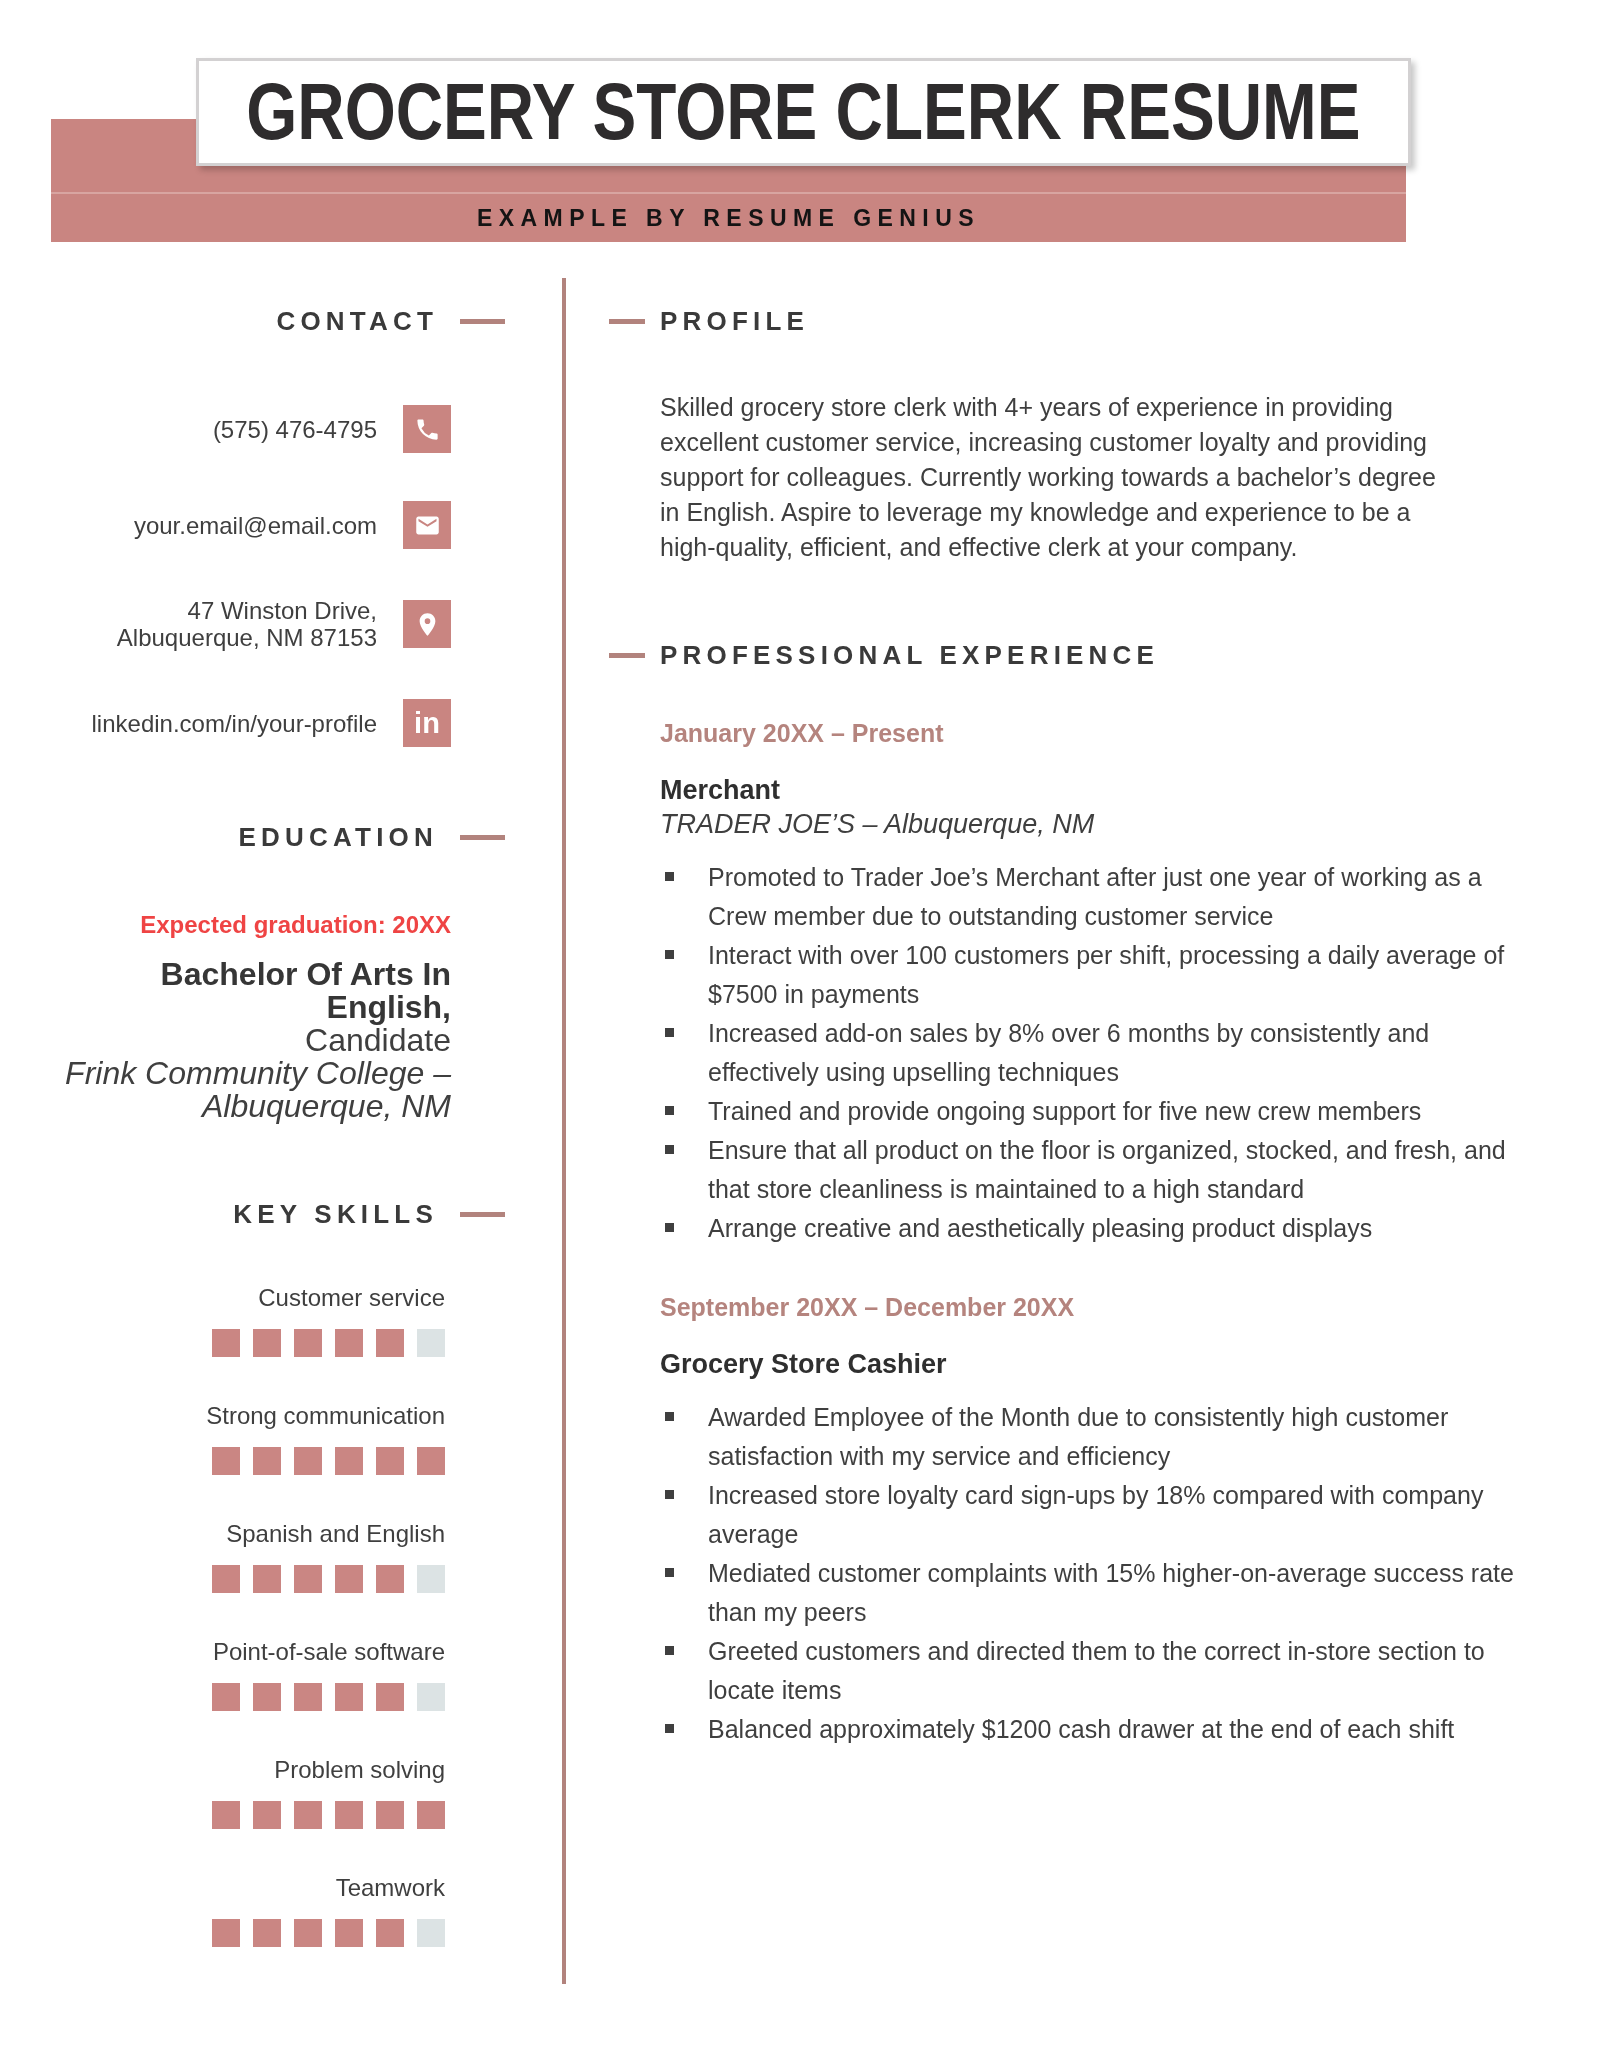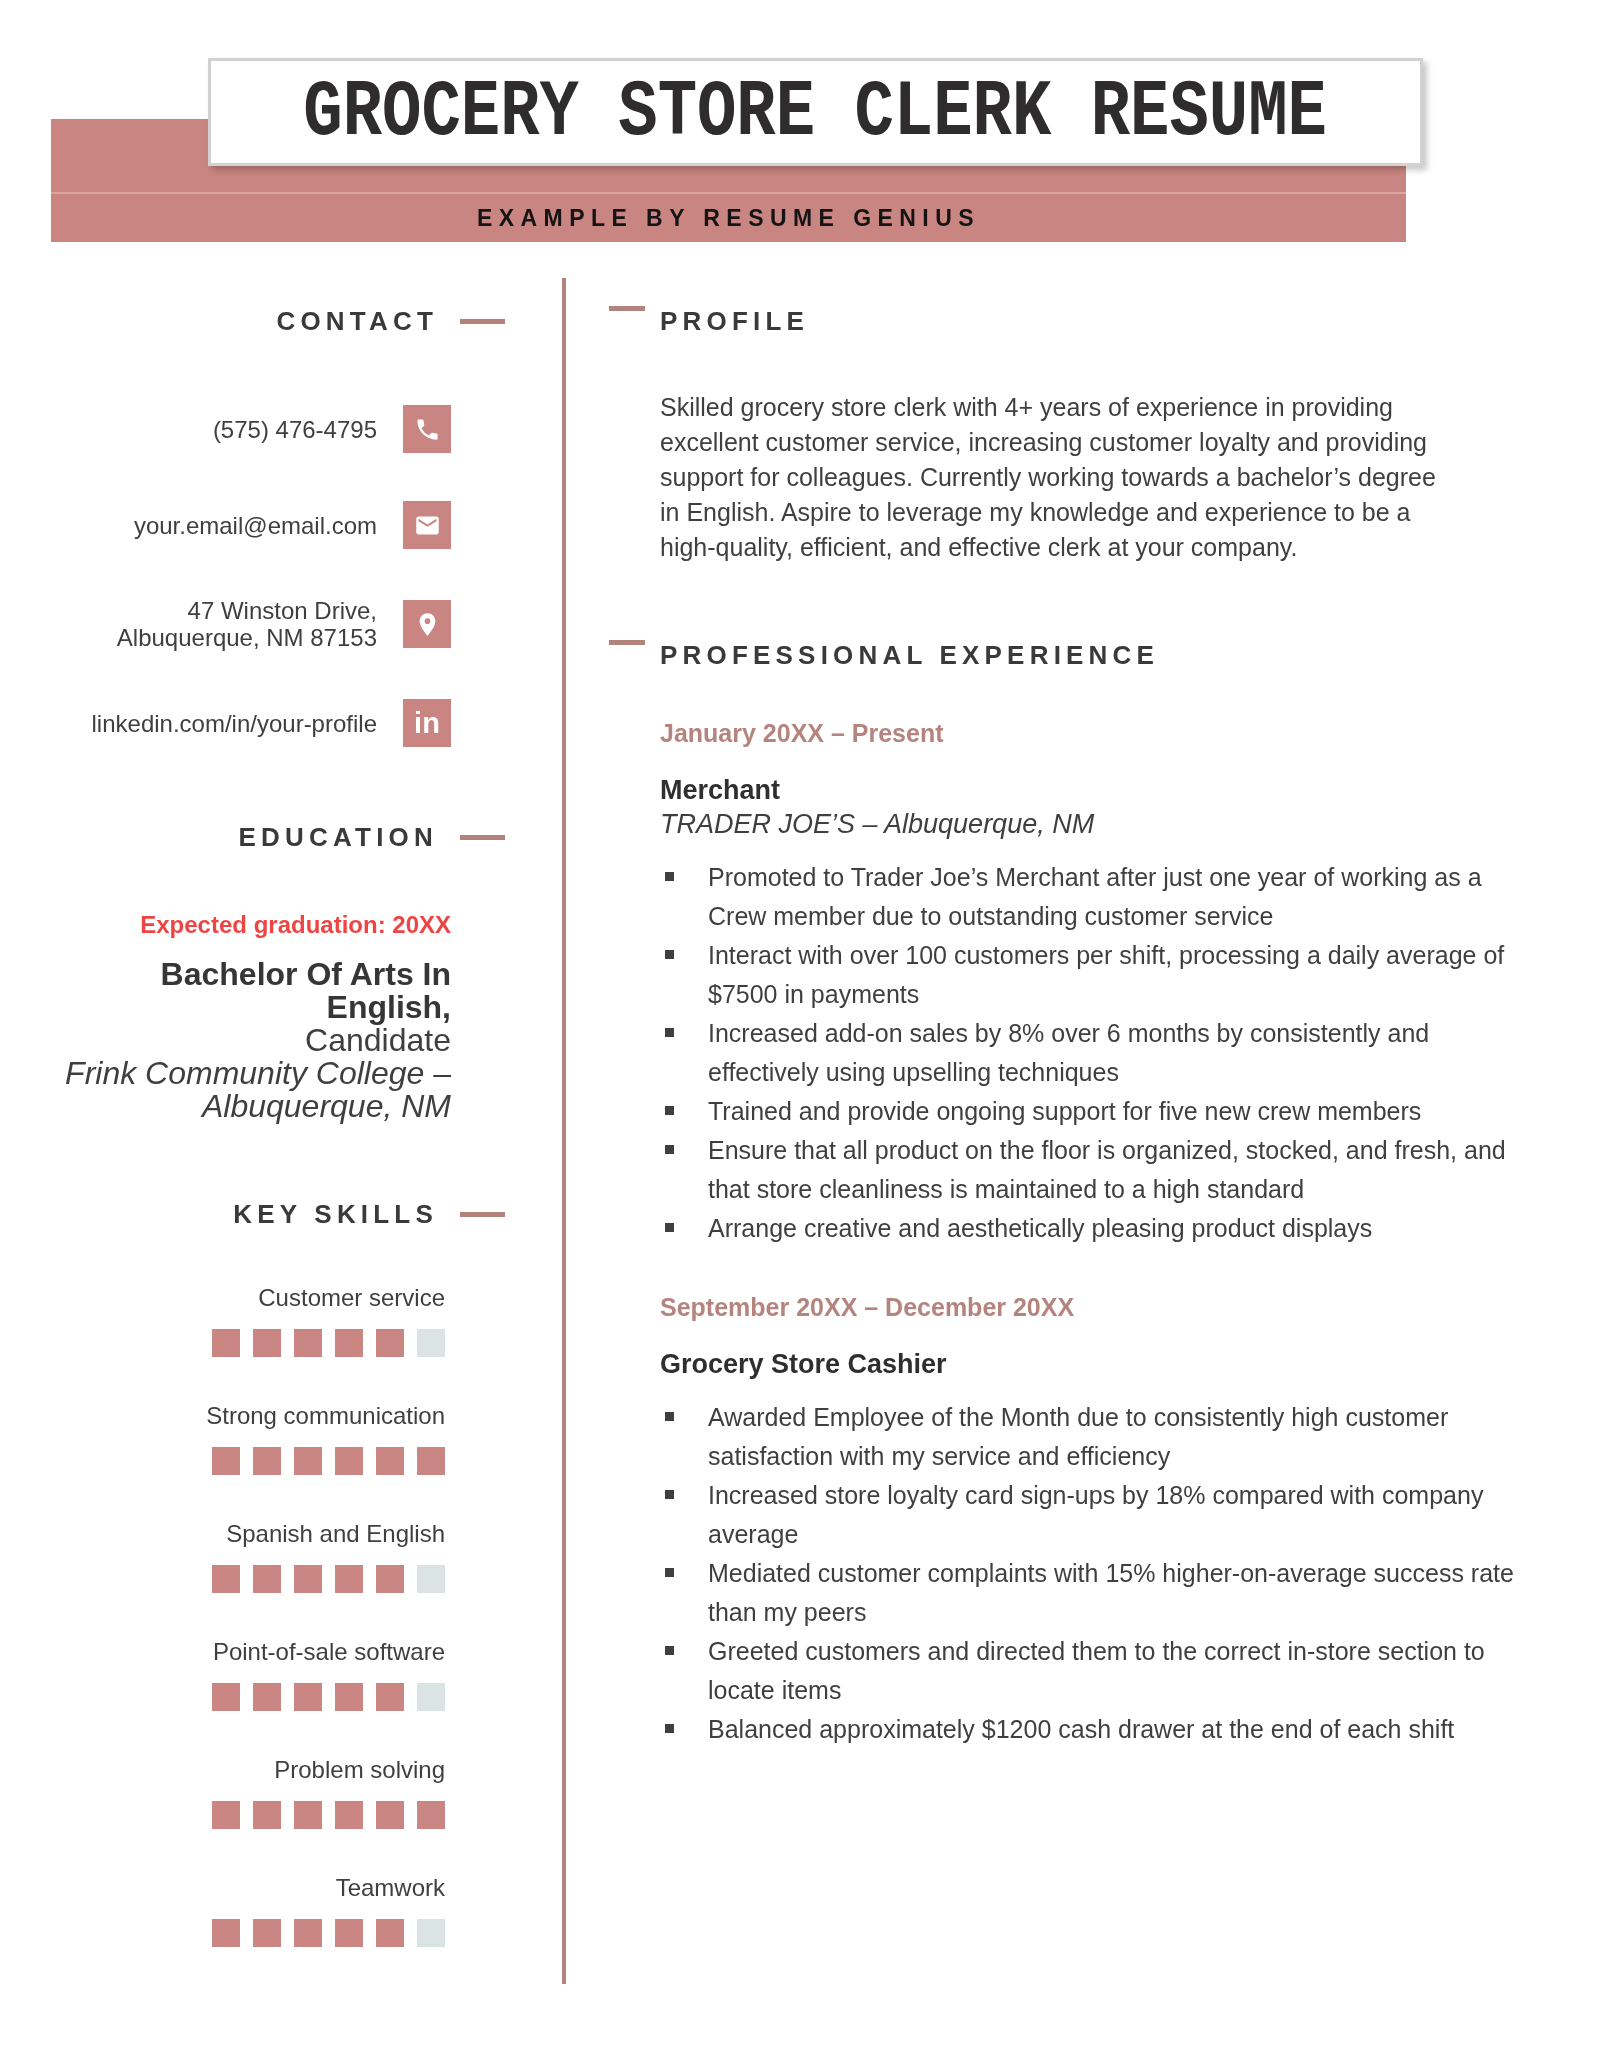--- a/index.html
+++ b/index.html
@@ -4,35 +4,35 @@
 <style>
   html,body{margin:0;padding:0;background:#ffffff;}
   body{font-family:"Liberation Sans",sans-serif;color:#3f3f3f;}
   .page{position:relative;width:1600px;height:2071px;background:#ffffff;overflow:hidden;}
 
   
   .banner{position:absolute;left:51px;top:119px;width:1355px;height:123px;background:#c98581;}
   .banner-sub{position:absolute;left:0;bottom:0;width:100%;height:50px;border-top:2px solid #d8a5a1;
               display:flex;align-items:center;justify-content:center;box-sizing:border-box;}
   .banner-sub span{font-size:23px;font-weight:700;letter-spacing:0.28em;color:#141414;}
-  .title-box{position:absolute;left:208px;top:58px;width:1215px;height:108px;background:#ffffff;
+  .title-box{position:absolute;left:196px;top:58px;width:1215px;height:108px;background:#ffffff;
              border:3px solid #d3d1d2;box-sizing:border-box;box-shadow:4px 4px 6px rgba(0,0,0,0.22);
-             display:flex;align-items:center;justify-content:center;font-family:Liberation Mono, monospace;}
+             display:flex;align-items:center;justify-content:center;}
   .title-box h1{margin:0;font-size:80px;font-weight:700;color:#2e2c2d;letter-spacing:0px;
                 transform:scaleX(0.82);transform-origin:center;white-space:nowrap;}
 
   
   .divider-v{position:absolute;left:562px;top:278px;width:4px;height:1706px;background:#b2837d;}
 
   
   .sec-heading{font-size:26px;font-weight:700;letter-spacing:0.2em;color:#3a3a3a;margin:0;white-space:nowrap;}
   .dash{display:inline-block;height:5px;background:#b2837d;flex:none;}
   .side-heading-row{display:flex;align-items:center;justify-content:flex-end;gap:22px;margin-right:-54px;height:30px;}
   .side-heading-row .dash{width:45px;}
-  .main-heading-row{display:flex;align-items:flex-start;gap:15px;height:30px;}
+  .main-heading-row{display:flex;align-items:center;gap:15px;height:30px;}
   .main-heading-row .dash{width:36px;}
 
   
   .sidebar{position:absolute;left:48px;top:306px;width:403px;text-align:right;}
   .contact-list{list-style:none;margin:69px 0 0 0;padding:0;}
   .contact-row{display:flex;align-items:center;justify-content:flex-end;gap:26px;min-height:48px;margin-bottom:48px;}
   .contact-text{font-size:24px;color:#3f3f3f;line-height:27px;}
   .contact-icon{width:48px;height:48px;background:#c98581;flex:none;display:flex;align-items:center;justify-content:center;}
   .contact-icon svg{width:27px;height:27px;display:block;}
   .contact-icon .in{color:#ffffff;font-size:29px;font-weight:700;line-height:1;}

